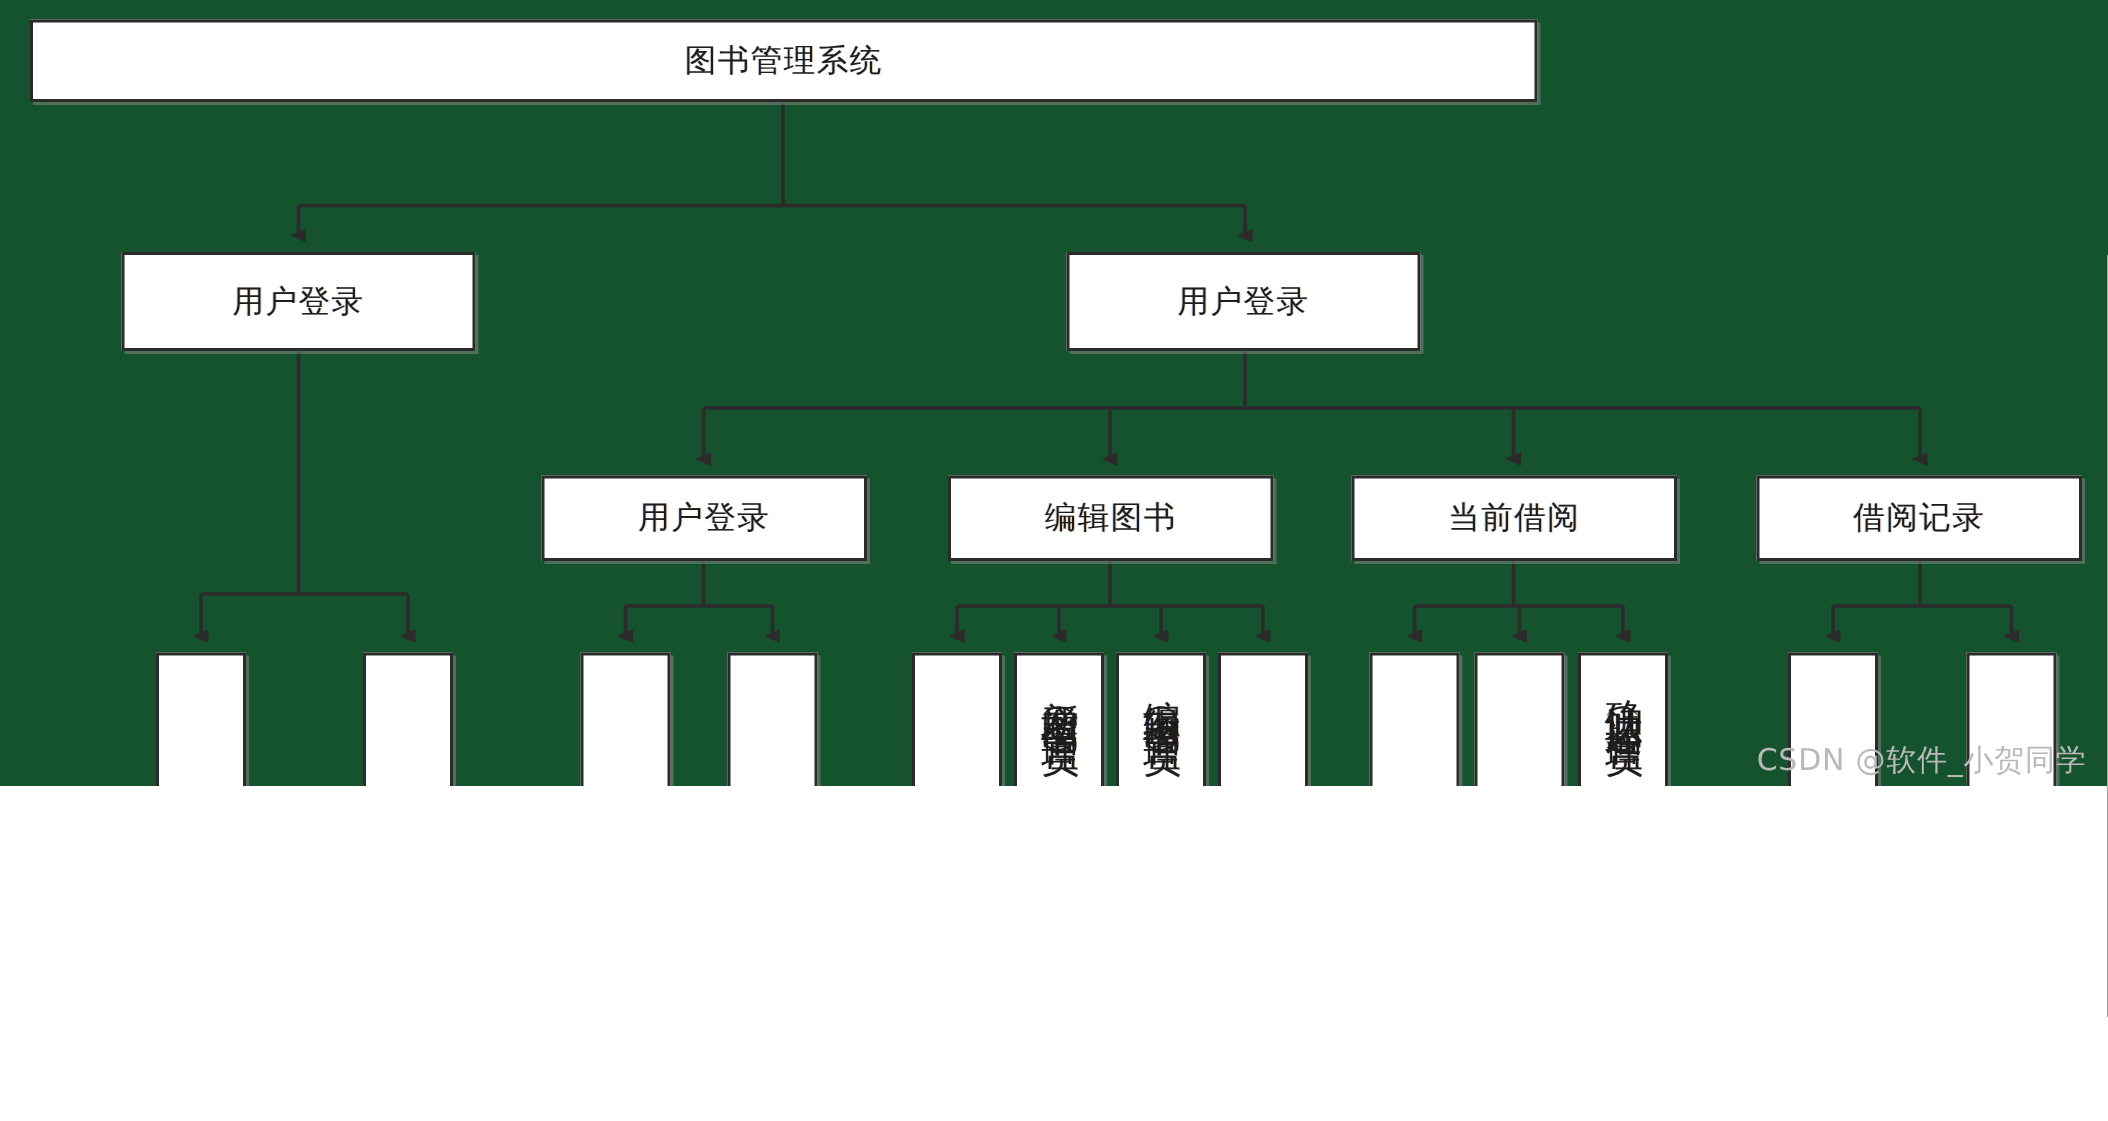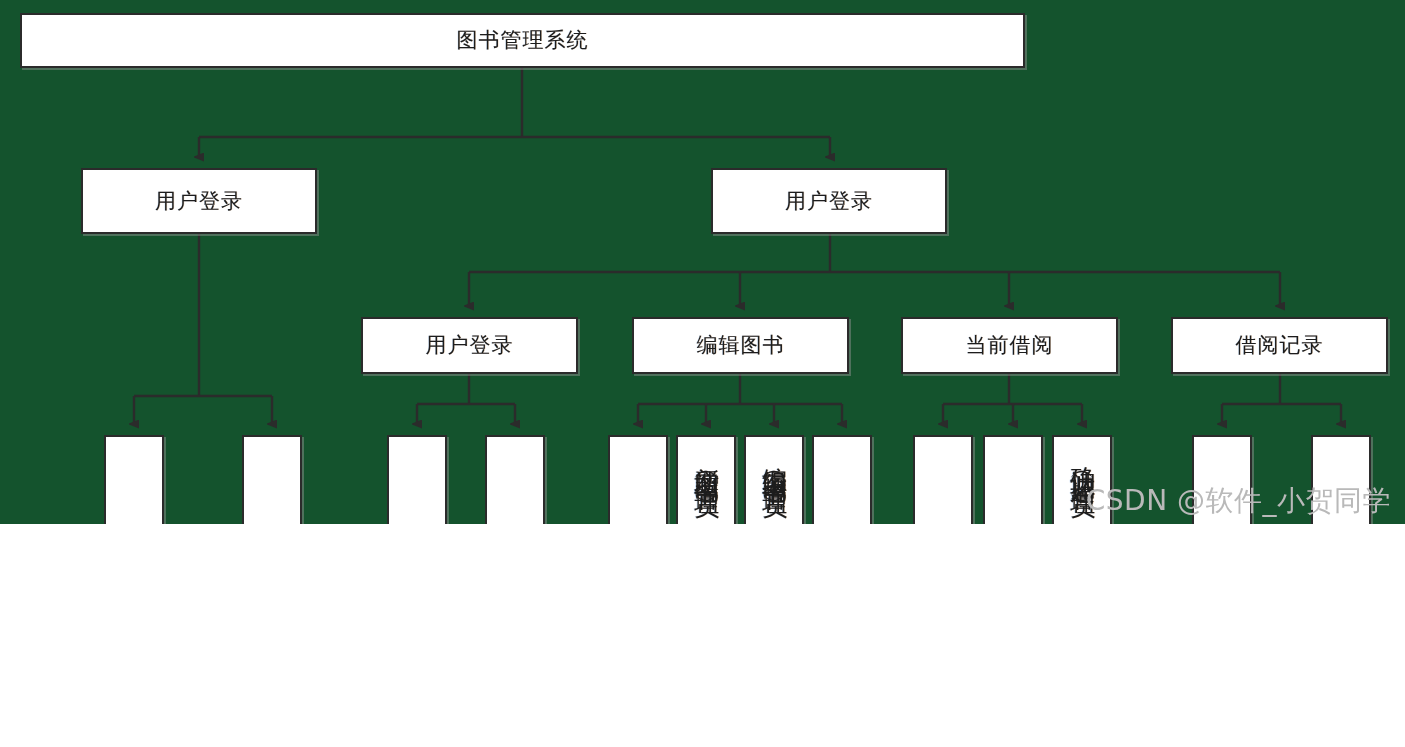--- a/index.html
+++ b/index.html
@@ -56,21 +56,21 @@
     white-space:nowrap;
   }
   .node.vertical.centered{
     align-items:center;
     padding-top:0;
   }
   #watermark{
     position:absolute;
     right:14px;
     bottom:4px;
-    font-size:28px;
+    font-size:20px;
     color:#b9b9b9;
     letter-spacing:0.5px;
     user-select:none;
     white-space:nowrap;
   }
 </style>
 </head>
 <body>
 
 <div id="diagram-root">

